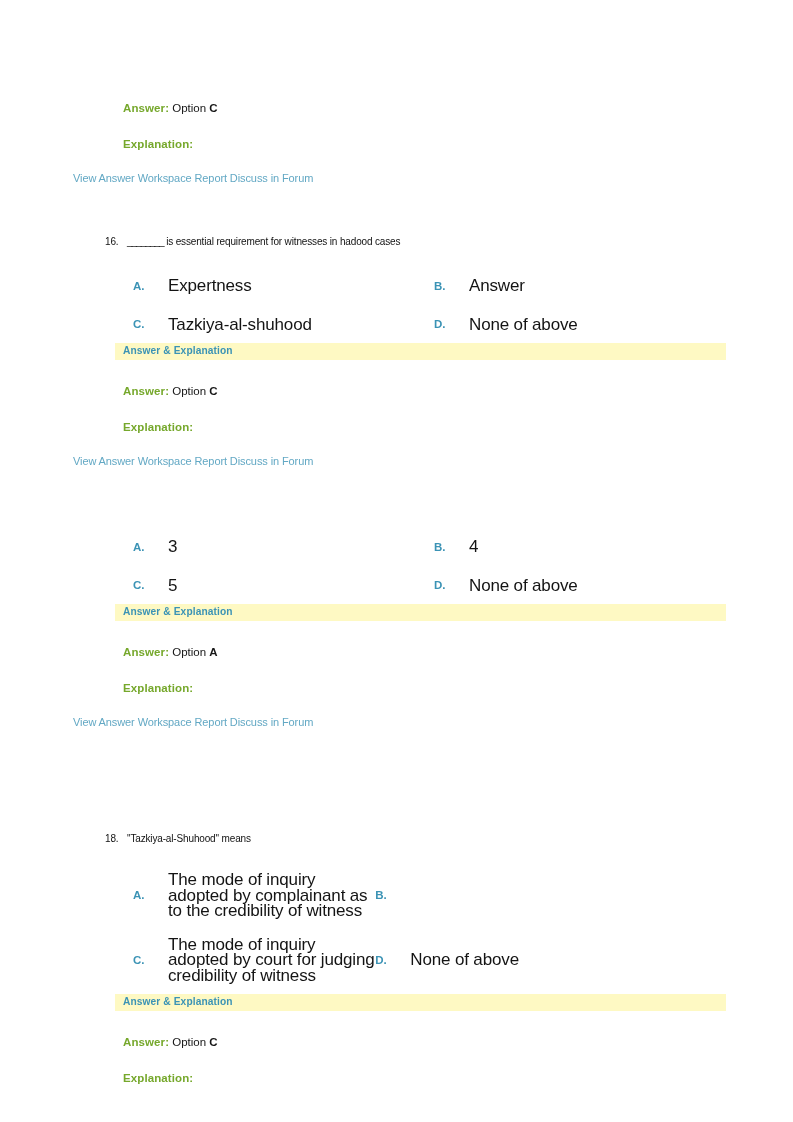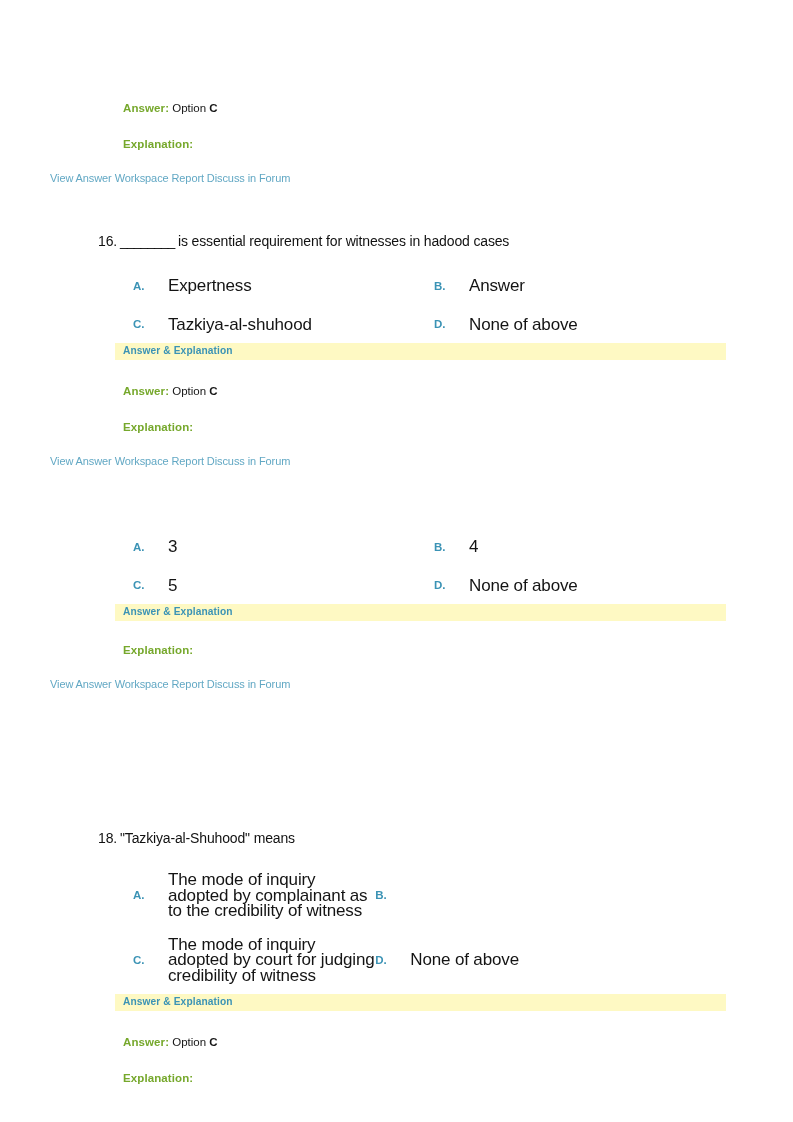--- a/index.html
+++ b/index.html
@@ -42,34 +42,35 @@
   }
   .answer-value {
     color: #161616;
   }
   .answer-value b {
     font-weight: bold;
   }
   .links-line {
     font-size: 11px;
     line-height: 14px;
-    padding-left: 50px;
+    padding-left: 73px;
     color: #62a8c4;
     letter-spacing: -.1px;
     white-space: nowrap;
   }
 
   
   .question-row {
     display: flex;
-    font-size: 14px;
+    font-size: 10px;
     line-height: 15px;
     padding-left: 98px;
     color: #111;
     letter-spacing: -.15px;
+    margin-left: 7px;
   }
   .q-num {
     width: 22px;
     flex: none;
   }
   .q-text {
     flex: 1;
   }
   .blank {
     letter-spacing: -1px;
@@ -211,20 +212,26 @@
         </div>
         <div class="opt-cell right">
           <span class="opt-letter">D.</span>
           <span class="opt-text">None of above</span>
         </div>
       </div>
     </div>
 
     <div class="ae-bar" style="margin-top:11px;">Answer &amp; Explanation</div>
 
+    <div class="answer-line" style="margin-top:24px;">
+      <span class="answer-label">Answer:</span>
+      <span class="answer-value">
+        <span>Option </span><b>A</b>
+      </span>
+    </div>
     <div class="explanation-line" style="margin-top:22px;">
       <span class="explanation-label">Explanation:</span>
       <span></span>
     </div>
     <div class="links-line" style="margin-top:20px;">
       <span>View Answer Workspace Report Discuss in Forum</span>
     </div>
   </div>
 
   <div class="qa-block" style="position:absolute; left:0; top:831px; width:676px;">

